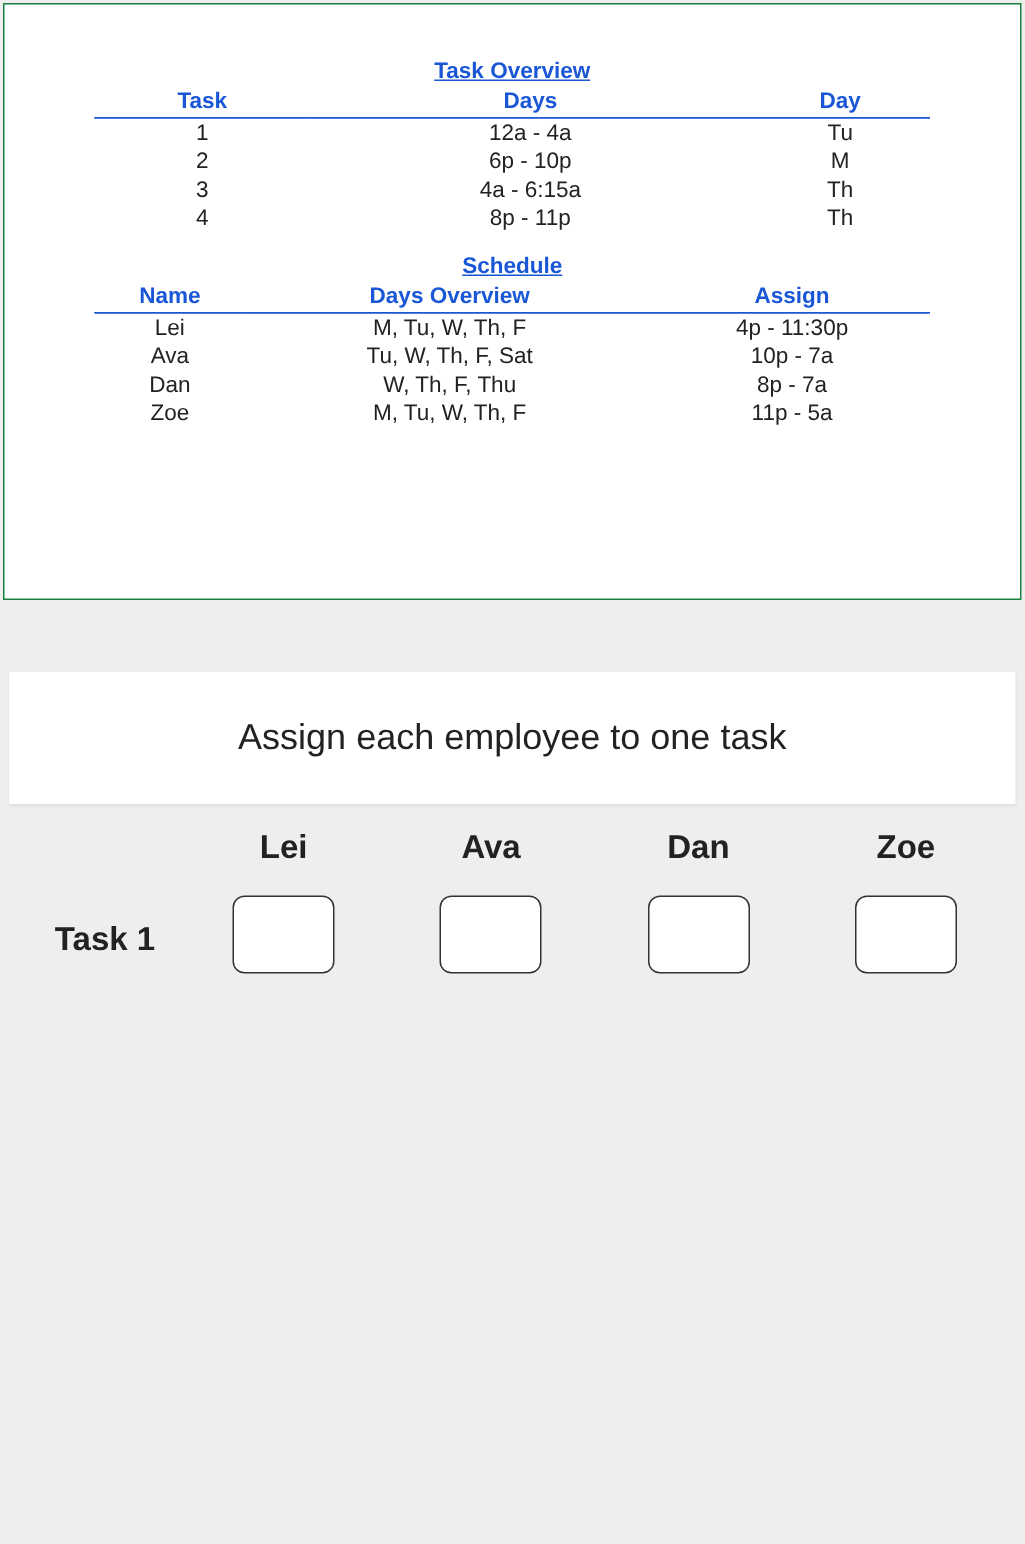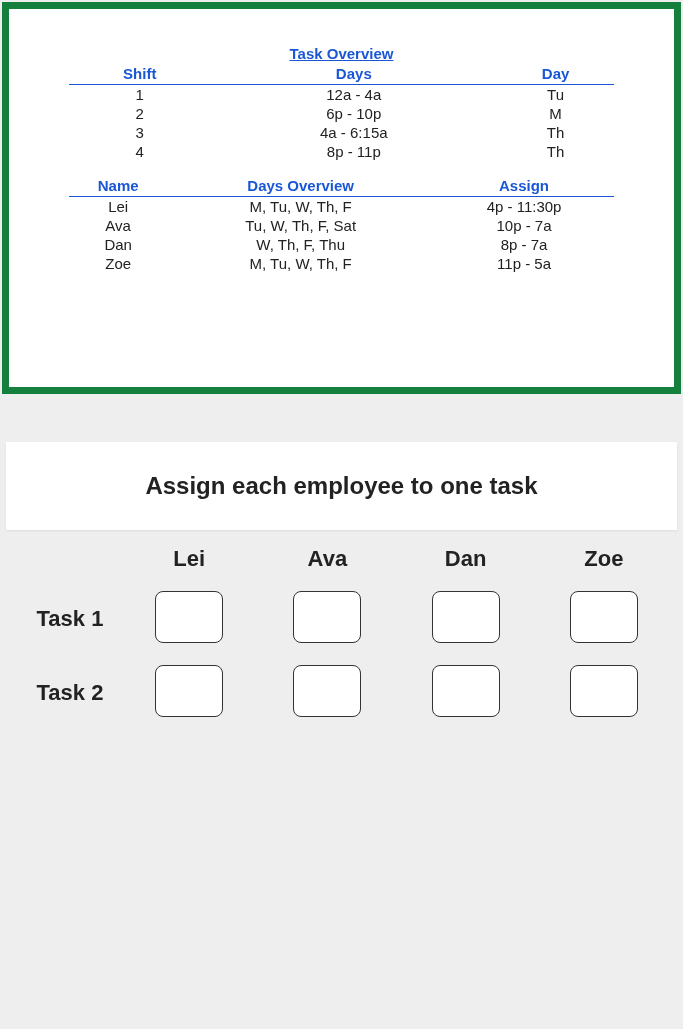--- a/index.html
+++ b/index.html
@@ -4,21 +4,21 @@
 <style>
   * { box-sizing: border-box; margin: 0; padding: 0; }
   body {
     font-family: Arial, Helvetica, sans-serif;
     background: #eeeeee;
     width: 683px;
     color: #222;
   }
   .info-card {
     background: #fff;
-    border: 7px solid #15803d;
+    border: 1px solid #15803d;
     margin: 2px;
     padding: 30px 60px 100px 60px;
     font-size: 15px;
   }
   .tbl-title {
     color: #1a57d6;
     font-weight: bold;
     text-align: center;
     text-decoration: underline;
     margin-top: 6px;
@@ -42,21 +42,20 @@
     font-size: 15px;
   }
   .spacer { height: 40px; background:#eeeeee; }
   .prompt-card {
     background: #fff;
     margin: 6px 6px 10px 6px;
     padding: 30px 10px;
     text-align: center;
     font-size: 24px;
     box-shadow: 0 1px 2px rgba(0,0,0,0.08);
-    font-weight: bold;
   }
   .assign-grid {
     padding: 0 10px 20px 10px;
   }
   .assign-grid table {
     width: 100%;
     border-collapse: separate;
     border-spacing: 0;
   }
   .assign-grid th.colhead {
@@ -87,21 +86,21 @@
 </style>
 </head>
 <body>
 
 <div class="info-card">
 
   <div class="tbl-title">Task Overview</div>
   <table class="data">
     <thead>
       <tr>
-        <th>Shift</th>
+        <th>Task</th>
         <th>Days</th>
         <th>Day</th>
       </tr>
     </thead>
     <tbody>
       <tr>
         <td>1</td>
         <td>12a - 4a</td>
         <td>Tu</td>
       </tr>
@@ -116,20 +115,21 @@
         <td>Th</td>
       </tr>
       <tr>
         <td>4</td>
         <td>8p - 11p</td>
         <td>Th</td>
       </tr>
     </tbody>
   </table>
 
+  <div class="tbl-title">Schedule</div>
   <table class="data">
     <thead>
       <tr>
         <th>Name</th>
         <th>Days Overview</th>
         <th>Assign</th>
       </tr>
     </thead>
     <tbody>
       <tr>
@@ -172,22 +172,15 @@
       </tr>
     </thead>
     <tbody>
       <tr>
         <th class="rowhead">Task 1</th>
         <td class="cell"><span class="box"></span></td>
         <td class="cell"><span class="box"></span></td>
         <td class="cell"><span class="box"></span></td>
         <td class="cell"><span class="box"></span></td>
       </tr>
-      <tr>
-        <th class="rowhead">Task 2</th>
-        <td class="cell"><span class="box"></span></td>
-        <td class="cell"><span class="box"></span></td>
-        <td class="cell"><span class="box"></span></td>
-        <td class="cell"><span class="box"></span></td>
-      </tr>
     </tbody>
   </table>
 </div>
 
 </body></html>

